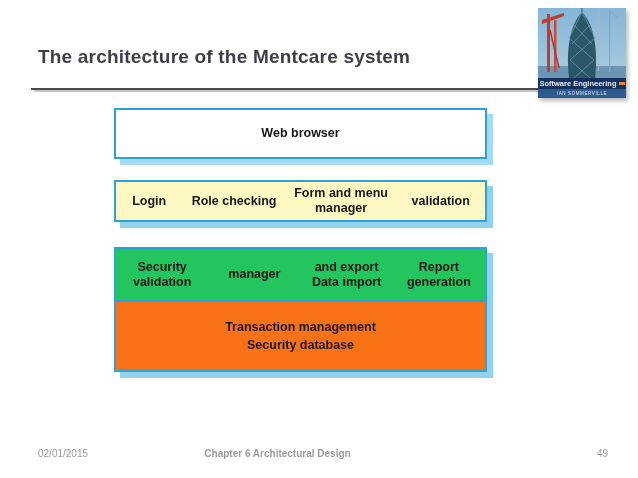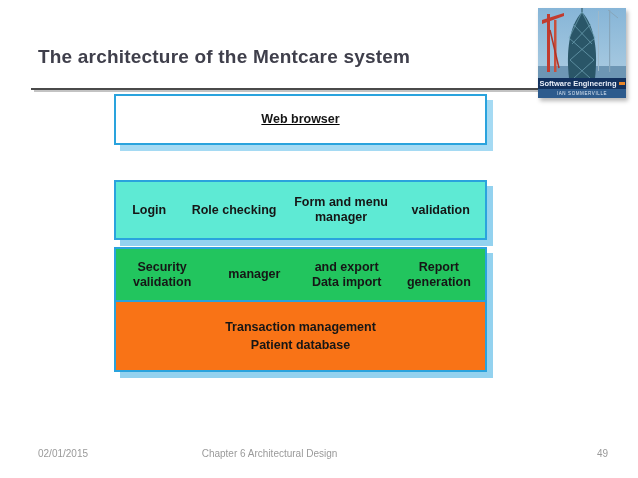--- a/index.html
+++ b/index.html
@@ -36,39 +36,39 @@
     background:#2d5b8d; display:flex; align-items:center; justify-content:center;
   }
   .cover-author {
     color:#dce6f2; font-size:4.5px; letter-spacing:0.6px; white-space:nowrap;
   }
   
   .box {
     position:absolute; left:114px; width:373px; box-sizing:border-box;
     border:2px solid #2aa3dd; display:flex; align-items:center;
   }
-  .box-browser { top:94px; height:51px; background:#ffffff; box-shadow:6px 6px 0 #a5daf3; justify-content:center;text-decoration:underline; }
-  .box-ui       { top:180px; height:60px; background:#5eead4; box-shadow:6px 6px 0 #93d2ef; }
+  .box-browser { top:108px; height:51px; background:#ffffff; box-shadow:6px 6px 0 #a5daf3; justify-content:center; }
+  .box-ui       { top:180px; height:42px; background:#fef9c3; box-shadow:6px 6px 0 #93d2ef; }
   .box-services { top:247px; height:55px; background:#22c55e; box-shadow:6px 6px 0 #93d2ef; }
   .box-data     { top:300px; height:72px; background:#f97316; box-shadow:6px 6px 0 #93d2ef;
                   flex-direction:column; justify-content:center; }
   .cell {
     text-align:center; font-size:12.5px; font-weight:bold; color:#161616; line-height:15px;
   }
   .cell .ln { display:block; }
   .box-ui .w1 { width:18%; } .box-ui .w2 { width:28%; }
   .box-ui .w3 { width:30%; } .box-ui .w4 { width:24%; }
   .box-services .cell { width:25%; }
   .box-data .cell .ln { line-height:15px; margin:3px 0; }
   
   .footer-date, .footer-center, .footer-page {
     position:absolute; top:448px; font-size:10px; color:#9a9a9a; white-space:nowrap;
   }
   .footer-date { left:38px; }
-  .footer-center { left:0; width:539px; text-align:center; }
+  .footer-center { left:8px; width:539px; text-align:center;font-weight:bold; }
   .footer-page { right:30px; }
 </style>
 </head>
 <body>
 
 <div class="slide">
 
   <div class="title">The architecture of the Mentcare system</div>
   <div class="rule"></div>
 
@@ -142,21 +142,21 @@
       </div>
       <div class="cell">
         <span class="ln">Report</span>
         <span class="ln">generation</span>
       </div>
     </div>
 
     <div class="box box-data">
       <div class="cell">
         <span class="ln">Transaction management</span>
-        <span class="ln">Patient database</span>
+        <span class="ln">Security database</span>
       </div>
     </div>
 
   </div>
 
   <div class="footer-date">02/01/2015</div>
   <div class="footer-center">Chapter 6 Architectural Design</div>
   <div class="footer-page">49</div>
 
 </div>

